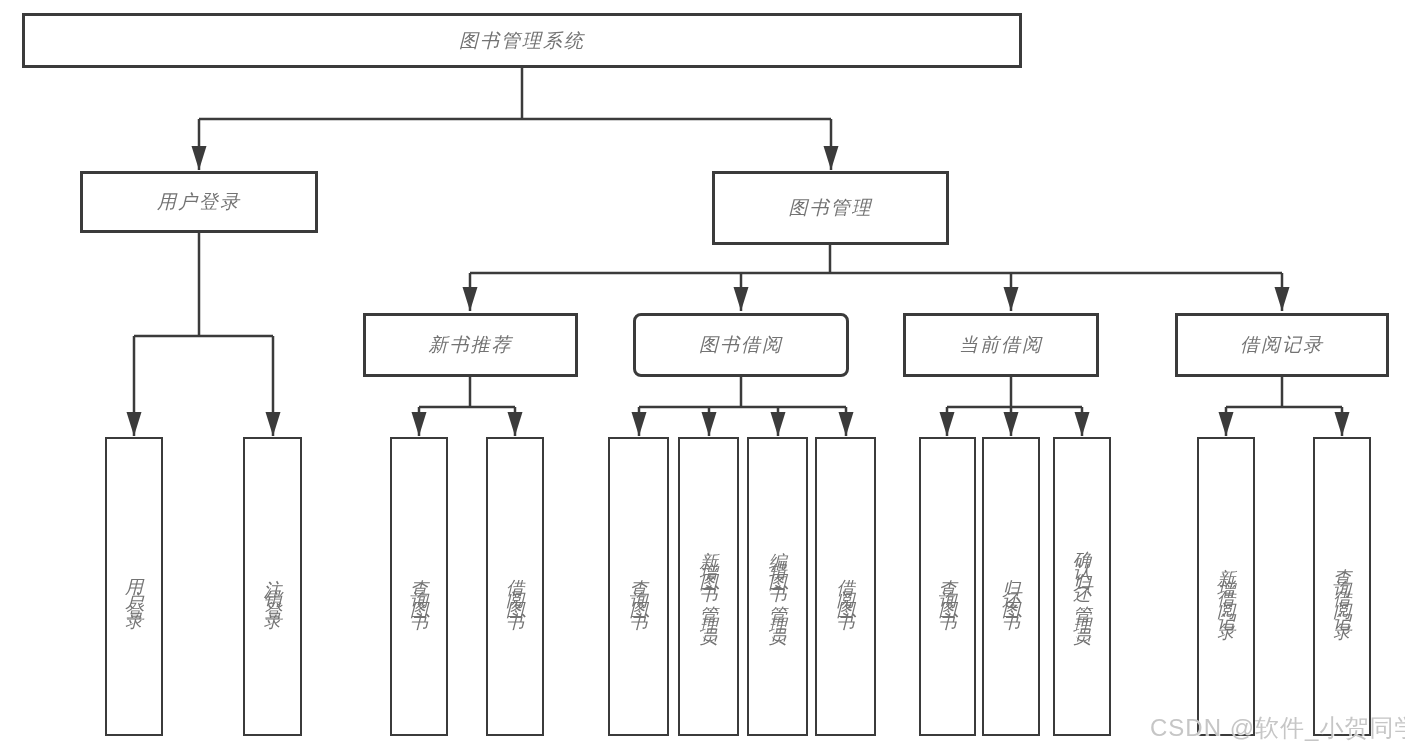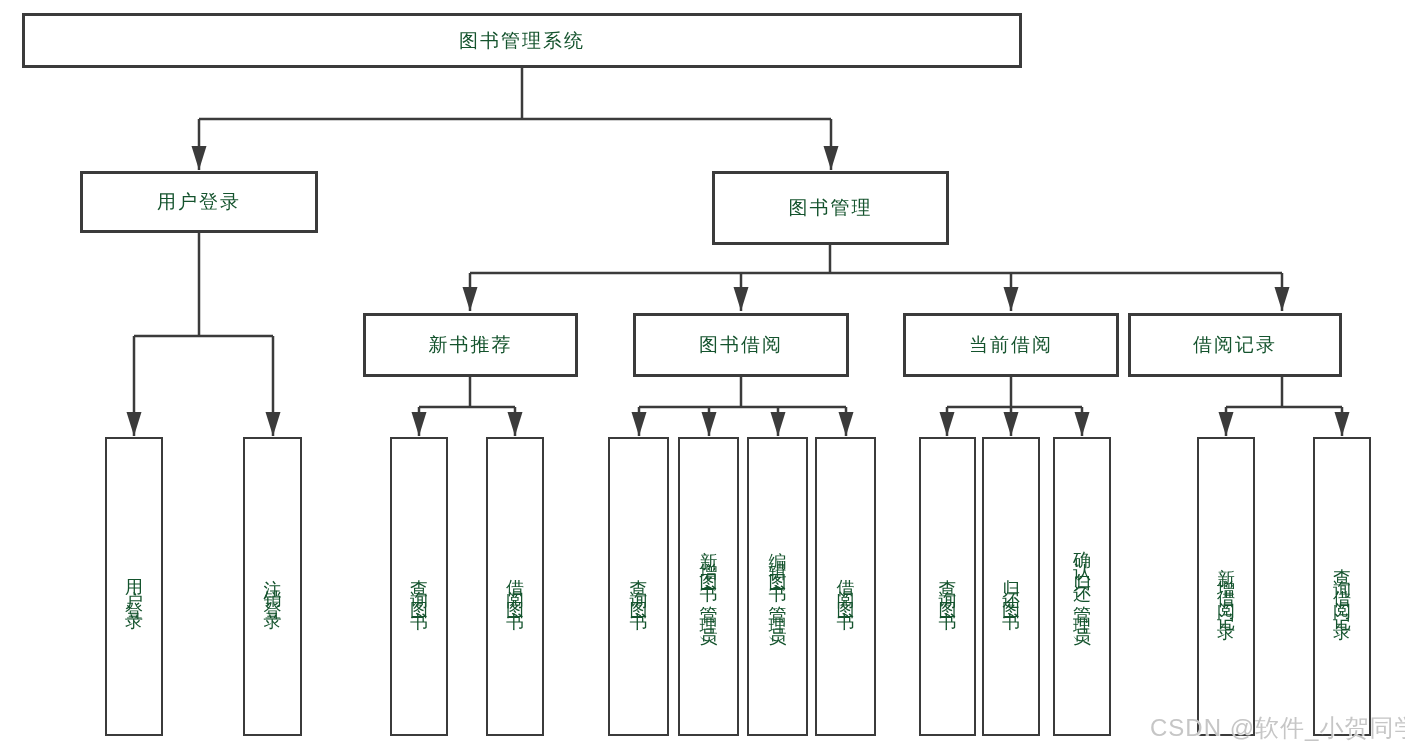--- a/index.html
+++ b/index.html
@@ -18,21 +18,22 @@
     pointer-events: none;
   }
   .node {
     position: absolute;
     box-sizing: border-box;
     background: #ffffff;
     border: 3px solid #3b3b3b;
     display: flex;
     align-items: center;
     justify-content: center;
-    color: #14532d;
+    color: #737373;
+    font-style: italic;
   }
   .h-node {
     font-size: 19px;
     letter-spacing: 2px;
     font-weight: 400;
   }
   .v-node {
     border-width: 2.5px;
   }
   .v-node .vtext {
@@ -116,23 +117,23 @@
       </g>
     </g>
   </svg>
 
   <div class="node h-node" style="left:22px; top:13px; width:1000px; height:55px;">图书管理系统</div>
 
   <div class="node h-node" style="left:80px; top:171px; width:238px; height:62px;">用户登录</div>
   <div class="node h-node" style="left:712px; top:171px; width:237px; height:74px;">图书管理</div>
 
   <div class="node h-node" style="left:363px; top:313px; width:215px; height:64px;text-align:right;">新书推荐</div>
-  <div class="node h-node" style="left:633px; top:313px; width:216px; height:64px;">图书借阅</div>
-  <div class="node h-node" style="left:903px; top:313px; width:216px; height:64px;">当前借阅</div>
-  <div class="node h-node" style="left:1128px; top:313px; width:214px; height:64px;text-align:center;">借阅记录</div>
+  <div class="node h-node" style="left:633px; top:313px; width:216px; height:64px;border-radius:8px;">图书借阅</div>
+  <div class="node h-node" style="left:903px; top:313px; width:196px; height:64px;">当前借阅</div>
+  <div class="node h-node" style="left:1175px; top:313px; width:214px; height:64px;text-align:center;">借阅记录</div>
 
   <div class="node v-node" style="left:105px; top:437px; width:58px; height:299px;">
     <span class="vtext">用户登录</span>
   </div>
   <div class="node v-node" style="left:243px; top:437px; width:59px; height:299px;">
     <span class="vtext">注销登录</span>
   </div>
 
   <div class="node v-node" style="left:390px; top:437px; width:58px; height:299px;">
     <span class="vtext">查询图书</span>

